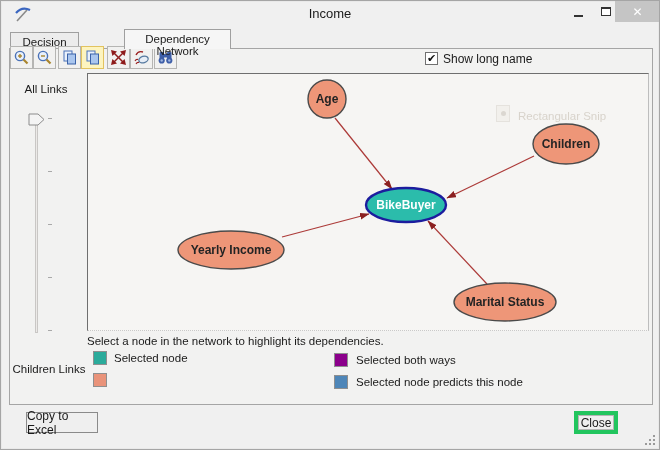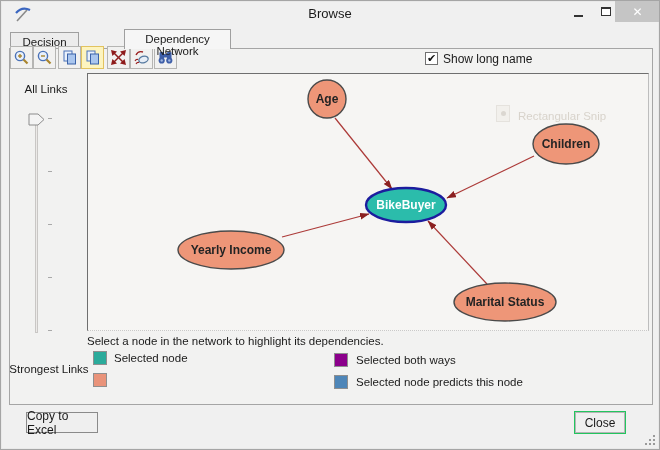--- a/index.html
+++ b/index.html
@@ -57,35 +57,35 @@
   .watermark-text { margin-left:8px; font-size:11.5px; color:#d8d3cb; }
   
   .hint { position:absolute; left:86px; top:334px; font-size:11.5px; color:#1a1a1a; }
   .swatch { position:absolute; width:14px; height:14px; border:1px solid #8f8f8f; }
   .legend-label { position:absolute; font-size:11.5px; color:#1a1a1a; }
   
   .footer-btn { position:absolute; background:#efefef; border:1px solid #8a8a8a;
     font-size:12px; color:#1a1a1a; display:flex; align-items:center; justify-content:center;
     font-family:"Liberation Sans", sans-serif; }
   .btn-copy { left:25px; top:411px; width:72px; height:21px; }
-  .btn-close-footer { left:573px; top:410px; width:52px; height:23px;
-    box-shadow:0 0 0 1px #b5b5b5 inset; border:1px solid #22c55e; }
+  .btn-close-footer { left:573px; top:410px; width:44px; height:23px;
+    box-shadow:0 0 0 1px #b5b5b5 inset; border:4px solid #22c55e; }
   .resize-grip { position:absolute; right:3px; bottom:3px; }
 </style>
 </head>
 <body>
 
 <div id="window">
 
   <div class="titlebar">
     <svg class="app-icon" viewBox="0 0 20 17">
       <line x1="5" y1="15" x2="15" y2="4" stroke="#8a8a8a" stroke-width="1.6"></line>
       <path d="M4,7 Q10,0 18,4" fill="none" stroke="#3a66c0" stroke-width="2.2"></path>
     </svg>
-    <div class="win-title">Browse</div>
+    <div class="win-title">Income</div>
     <div class="caption-btn btn-min">
         <div class="min-glyph"></div>
       </div>
     <div class="caption-btn btn-max">
         <div class="max-glyph"></div>
       </div>
     <div class="caption-btn btn-close">
         <span>✕</span>
       </div>
   </div>
@@ -162,21 +162,21 @@
   <div class="slider-top-label">All Links</div>
   <div class="slider-track"></div>
   <svg class="slider-handle" width="17" height="13" viewBox="0 0 17 13">
     <polygon points="1,1 10,1 16,6.5 10,12 1,12" fill="#f4f4f4" stroke="#8c8c8c"></polygon>
   </svg>
   <div class="slider-tick" style="top:117px"></div>
   <div class="slider-tick" style="top:170px"></div>
   <div class="slider-tick" style="top:223px"></div>
   <div class="slider-tick" style="top:276px"></div>
   <div class="slider-tick" style="top:329px"></div>
-  <div class="slider-bottom-label">Strongest Links</div>
+  <div class="slider-bottom-label">Children Links</div>
 
   <div class="network">
     <div class="watermark">
       <div class="watermark-box">
           <div class="watermark-dot"></div>
         </div>
       <div class="watermark-text">Rectangular Snip</div>
     </div>
     <svg id="netsvg" width="560" height="256" viewBox="0 0 560 256">
         <defs>

